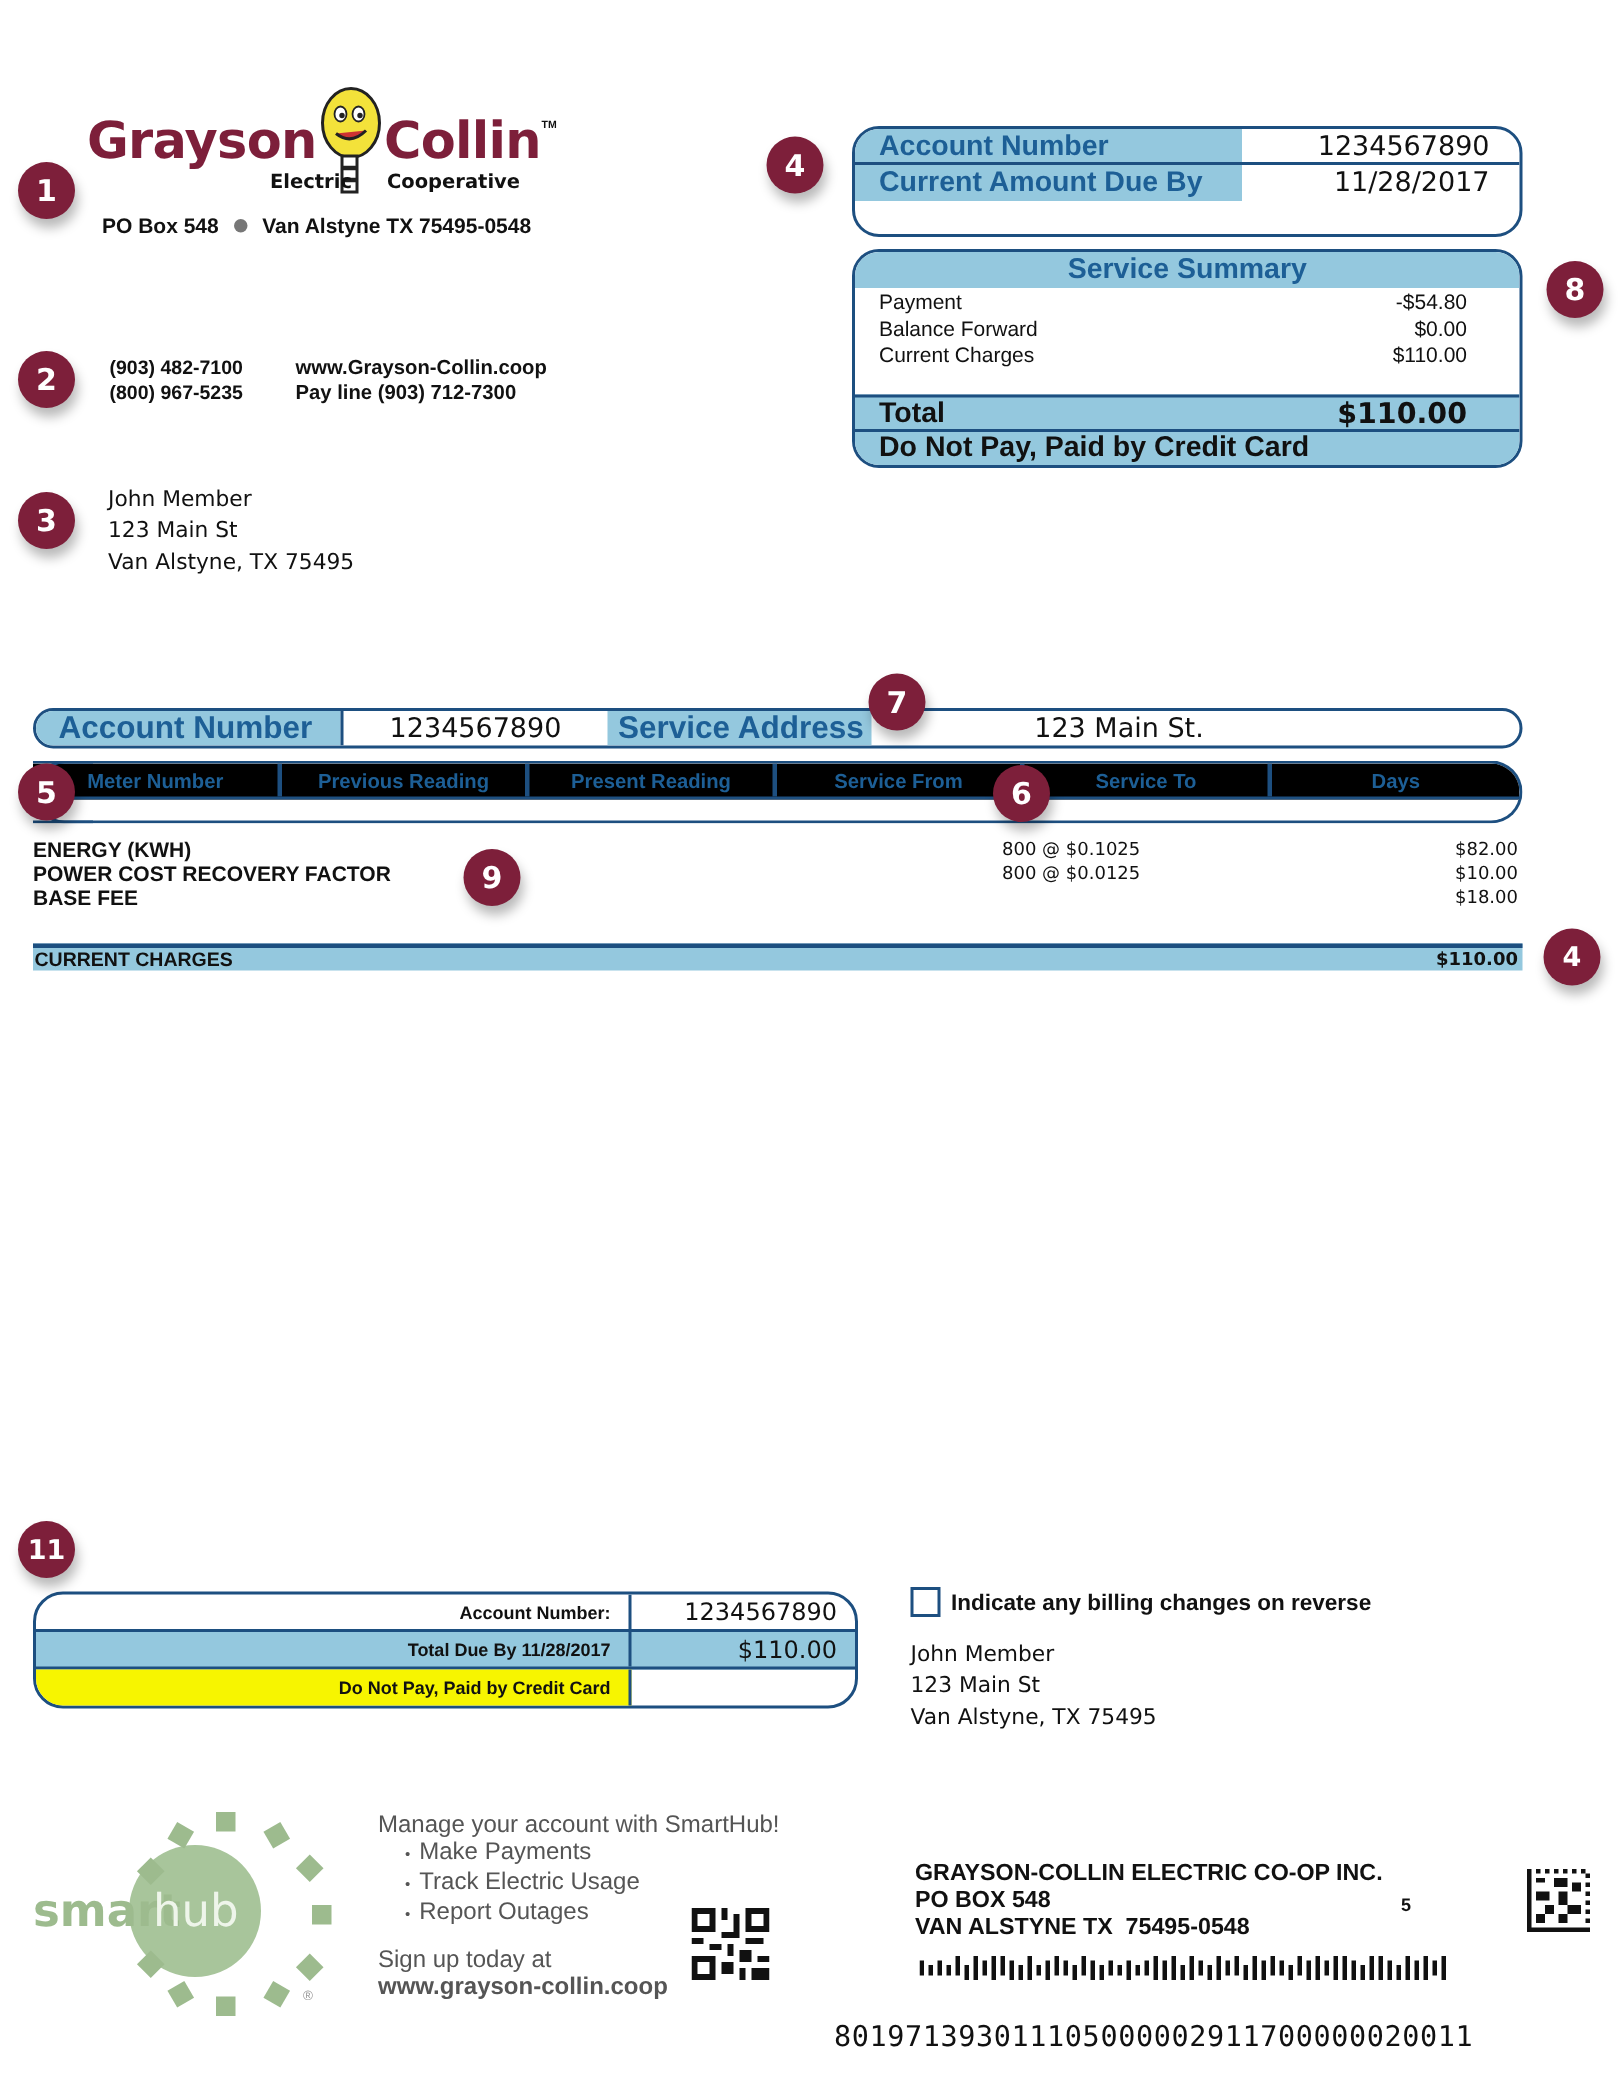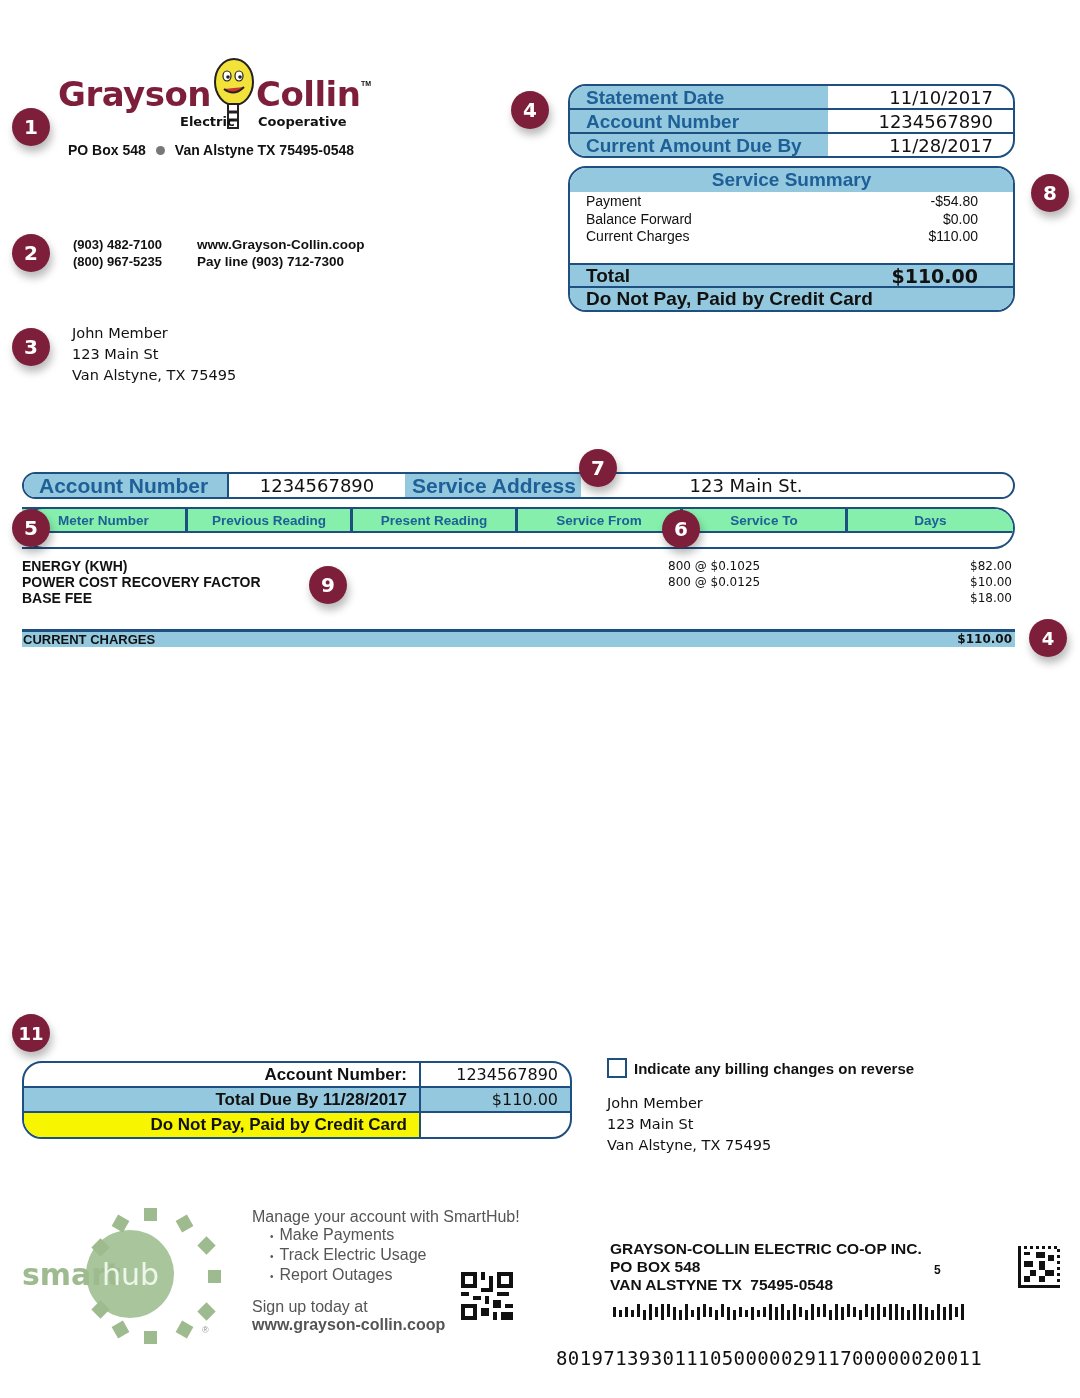--- a/index.html
+++ b/index.html
@@ -35,39 +35,39 @@
   .summary-total .amt { font-family: "DejaVu Sans", sans-serif; }
   .summary-note { height: 24px; background: #94c8de; font-weight: bold; font-size: 19px; padding-left: 16px; line-height: 22px; }
 
   
   .acct-strip { left: 22px; top: 472px; width: 993px; height: 27px; border: 2px solid #1d4f80; border-radius: 14px; overflow: hidden; display: flex; }
   .acct-strip .lbl { background: #94c8de; color: #1d5f96; font-weight: bold; font-size: 21px; line-height: 23px; }
   .acct-strip .val { font-family: "DejaVu Sans", sans-serif; font-size: 18px; line-height: 23px; text-align: center; }
 
   
   .meter-box { left: 22px; top: 507px; width: 993px; height: 42px; border: 2px solid #1d4f80; border-radius: 0 22px 22px 0; border-left: none; overflow: hidden; }
-  .meter-head { display: flex; height: 24px; background: #86efac; border-bottom: 2px solid #1d4f80; }
+  .meter-head { display: flex; height: 24px; background: #000000; border-bottom: 2px solid #1d4f80; }
   .meter-head div { color: #1d5f96; font-weight: bold; font-size: 13.5px; text-align: center; line-height: 24px; border-right: 3px solid #1d4f80; }
   .meter-head div:last-child { border-right: none; }
   .meter-vals { display: flex; height: 16px; }
   .meter-vals div { font-family: "DejaVu Sans", sans-serif; font-size: 12px; text-align: center; line-height: 15px; }
 
   
   .charge-labels { left: 22px; top: 558px; font-weight: bold; font-size: 14px; line-height: 16px; }
   .charge-rates { left: 668px; top: 558px; font-family: "DejaVu Sans", sans-serif; font-size: 12px; line-height: 16px; }
   .charge-amts { right: 68px; top: 558px; font-family: "DejaVu Sans", sans-serif; font-size: 12px; line-height: 16px; text-align: right; }
   .current-charges { left: 22px; top: 629px; width: 993px; height: 18px; background: #94c8de; border-top: 3px solid #1d4f80; display: flex; justify-content: space-between; padding: 0 3px 0 1px; }
   .current-charges span { font-weight: bold; font-size: 13px; line-height: 15px; }
   .current-charges .amt { font-family: "DejaVu Sans", sans-serif; font-size: 12px; }
 
   
   .remit-box { left: 22px; top: 1061px; width: 550px; height: 78px; border: 2px solid #1d4f80; border-radius: 20px; overflow: hidden; }
   .remit-row { display: flex; height: 25px; border-bottom: 2px solid #1d4f80; }
   .remit-row:last-child { border-bottom: none; }
-  .remit-label { width: 397px; text-align: right; padding-right: 12px; font-weight: bold; font-size: 17px; line-height: 24px; border-right: 2px solid #1d4f80; }
+  .remit-label { width: 397px; text-align: right; padding-right: 12px; font-weight: bold; font-size: 12px; line-height: 24px; border-right: 2px solid #1d4f80; }
   .remit-value { flex: 1; text-align: right; padding-right: 12px; font-family: "DejaVu Sans", sans-serif; font-size: 16px; line-height: 24px; }
 
   .addr { font-family: "DejaVu Sans", sans-serif; font-size: 14.5px; line-height: 21px; }
 
   
   .sh-text { font-family: "DejaVu Sans", sans-serif; font-size: 30px; color: #9dbb8e; font-weight: bold; }
   .sq { position: absolute; width: 13px; height: 13px; background: #9dbb8e; }
 
   .promo { font-size: 16px; color: #555; line-height: 18px; }
   .mail-addr { font-weight: bold; font-size: 15.5px; line-height: 18px; }
@@ -111,24 +111,20 @@
   <div>Pay line (903) 712-7300</div>
 </div>
 
 <div class="abs addr" style="left:72px; top:323px;">
   <div>John Member</div>
   <div>123 Main St</div>
   <div>Van Alstyne, TX 75495</div>
 </div>
 
 <div class="abs stmt-box">
-  <div class="stmt-row">
-    <div class="stmt-label">Statement Date</div>
-    <div class="stmt-value">11/10/2017</div>
-  </div>
   <div class="stmt-row">
     <div class="stmt-label">Account Number</div>
     <div class="stmt-value">1234567890</div>
   </div>
   <div class="stmt-row">
     <div class="stmt-label">Current Amount Due By</div>
     <div class="stmt-value">11/28/2017</div>
   </div>
 </div>
 

